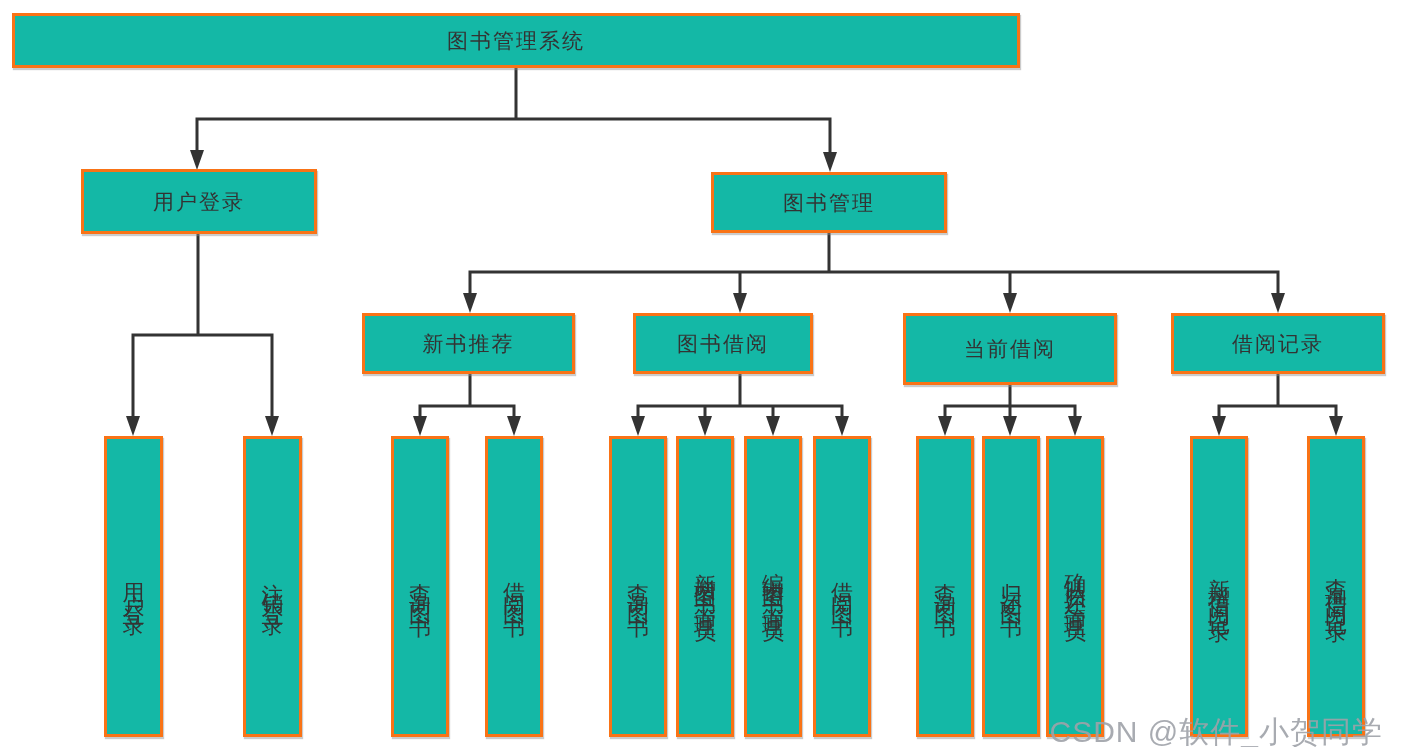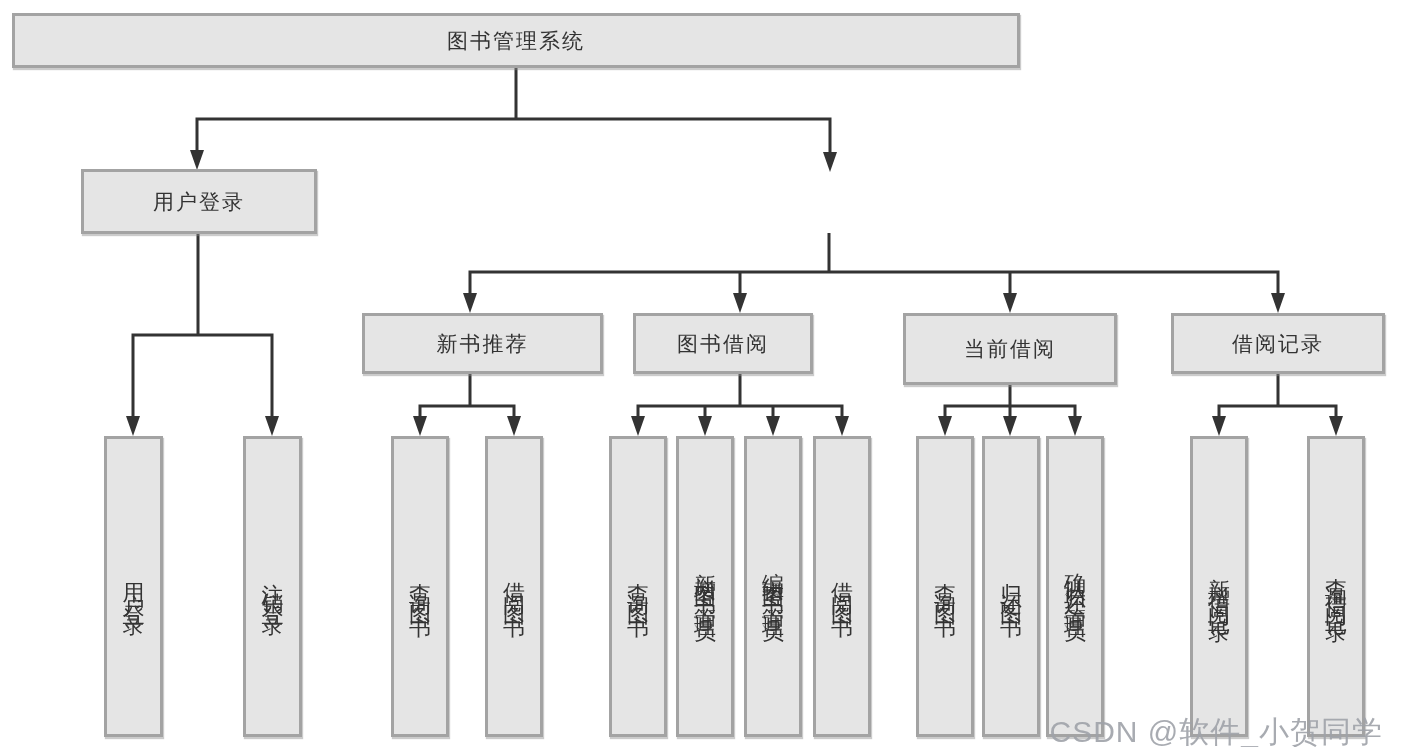--- a/index.html
+++ b/index.html
@@ -7,22 +7,22 @@
     position: relative;
     width: 1405px;
     height: 747px;
     background: #ffffff;
     font-family: "Liberation Sans", "DejaVu Sans", sans-serif;
     overflow: hidden;
   }
   .connectors { position: absolute; left: 0; top: 0; }
   .box {
     position: absolute;
-    background: #e5e5e5;
-    border: 3px solid #a3a3a3;
+    background: #14b8a6;
+    border: 3px solid #f97316;
     box-sizing: border-box;
     display: flex;
     align-items: center;
     justify-content: center;
     color: #333333;
     box-shadow: 1px 2px 1px rgba(140,140,140,0.45);
   }
   .h { font-size: 21px; letter-spacing: 2px; white-space: nowrap; }
   .v span {
     writing-mode: vertical-rl;
@@ -106,22 +106,25 @@
     </g>
   </svg>
 
   <div class="box h" style="left:12px; top:13px; width:1008px; height:55px">
     <span>图书管理系统</span>
   </div>
 
   <div class="box h" style="left:81px; top:169px; width:236px; height:65px">
     <span>用户登录</span>
   </div>
+  <div class="box h" style="left:711px; top:172px; width:236px; height:61px">
+    <span>图书管理</span>
+  </div>
 
-  <div class="box h" style="left:362px; top:313px; width:241px; height:61px">
+  <div class="box h" style="left:362px; top:313px; width:213px; height:61px">
     <span>新书推荐</span>
   </div>
   <div class="box h" style="left:633px; top:313px; width:180px; height:61px">
     <span>图书借阅</span>
   </div>
   <div class="box h" style="left:903px; top:313px; width:214px; height:72px">
     <span>当前借阅</span>
   </div>
   <div class="box h" style="left:1171px; top:313px; width:214px; height:61px">
     <span>借阅记录</span>

